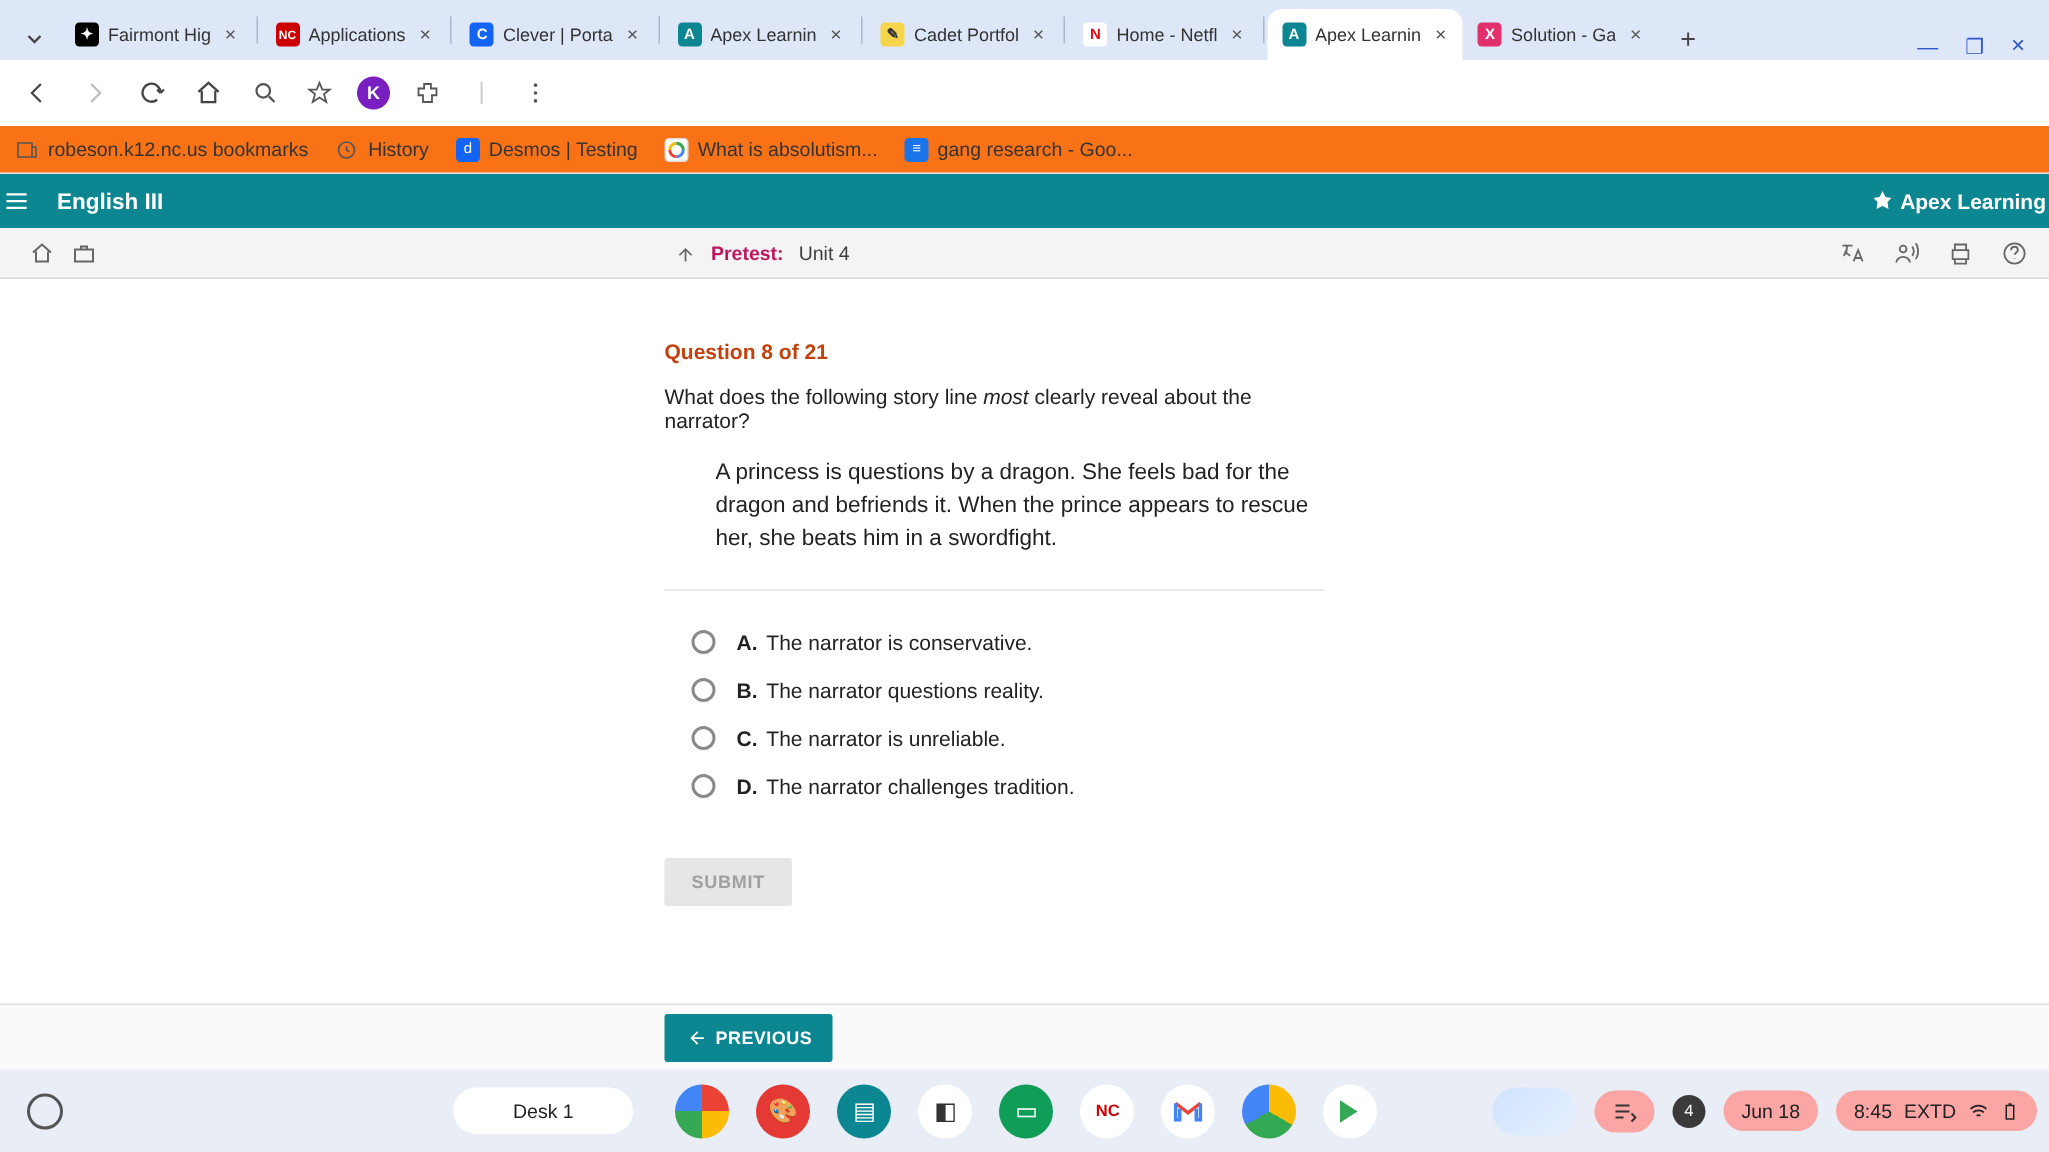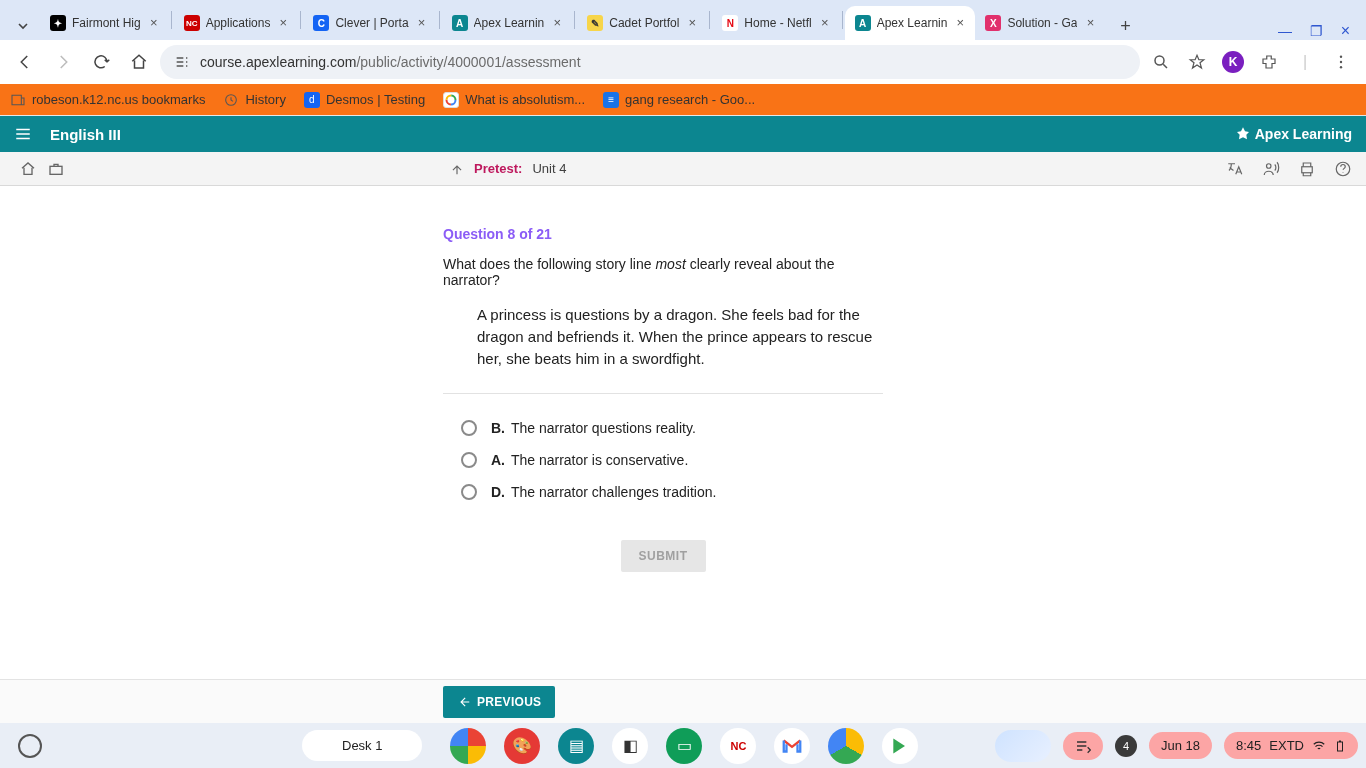--- a/index.html
+++ b/index.html
@@ -26,54 +26,54 @@
   .omnibox .url-dim { color: #6b6b6b; }
   .right-icons { display: flex; align-items: center; gap: 14px; padding: 0 6px; }
   .right-icons .ic { width: 22px; height: 22px; display: flex; align-items: center; justify-content: center; color: #555; cursor: pointer; }
   .ext-badge { width: 22px; height: 22px; border-radius: 50%; background: #7a1fbf; color: #fff; font-size: 12px; display: flex; align-items: center; justify-content: center; font-weight: bold; }
 
   .bookmarks-bar { height: 32px; background: #f97316; display: flex; align-items: center; padding: 0 10px; gap: 18px; border-bottom: 1px solid #e7e7e7; font-size: 13px; color: #333; }
   .bm { display: flex; align-items: center; gap: 6px; cursor: pointer; }
   .bm .bico { width: 16px; height: 16px; border-radius: 3px; display: flex; align-items: center; justify-content: center; font-size: 10px; color: #fff; }
 
   
-  .apex-header { background: #0c8690; color: #fff; height: 36px; display: flex; align-items: center; padding: 0 14px; font-size: 15px; }
+  .apex-header { background: #0c8690; color: #fff; height: 36px; display: flex; align-items: center; padding: 0 2px; font-size: 15px; }
   .apex-header .menu { margin-right: 18px; cursor: pointer; }
   .apex-header .course { font-weight: 600; }
   .apex-header .brand { margin-left: auto; font-weight: 600; font-size: 14px; display: flex; align-items: center; gap: 4px; }
 
   .apex-toolbar { height: 34px; background: #f4f4f4; border-bottom: 1px solid #d9d9d9; display: flex; align-items: center; padding: 0 14px; color: #555; font-size: 13px; }
   .apex-toolbar .ticon { width: 28px; display: flex; justify-content: center; cursor: pointer; color: #666; }
   .apex-toolbar .crumb { margin-left: 380px; display: flex; align-items: center; gap: 10px; }
   .apex-toolbar .crumb .arrow { color: #777; }
   .apex-toolbar .crumb .label { color: #404040; }
   .apex-toolbar .crumb .strong { font-weight: 700; color: #be185d; }
   .apex-toolbar .right-tools { margin-left: auto; display: flex; gap: 18px; color: #666; }
   .apex-toolbar .right-tools span { cursor: pointer; }
 
   
   .content-wrap { flex: 1; overflow: auto; }
   .question { width: 440px; margin: 40px auto 0 auto; margin-left: 443px; }
-  .qnum { font-weight: 700; font-size: 14px; color: #8b5cf6; margin-bottom: 14px; }
+  .qnum { font-weight: 700; font-size: 14px; color: #c2410c; margin-bottom: 14px; }
   .prompt { font-size: 14px; color: #222; margin-bottom: 16px; }
   .prompt em { font-style: italic; }
   .storyline { font-size: 15px; color: #222; padding: 0 0 24px 34px; line-height: 1.45; border-bottom: 1px solid #e2e2e2; width: 440px; }
   .options { margin-top: 26px; display: flex; flex-direction: column; gap: 16px; }
   .opt { display: flex; align-items: center; gap: 14px; font-size: 14px; color: #222; padding-left: 18px; cursor: pointer; }
   .radio { width: 16px; height: 16px; border: 2px solid #8a8a8a; border-radius: 50%; flex: none; }
   .opt .letter { font-weight: 700; margin-right: 2px; }
-  .submit-row { display: flex; justify-content: center; margin-top: 40px; width: 440px; }
+  .submit-row { display: flex; justify-content: flex-start; margin-top: 40px; width: 440px; }
   .submit-btn { background: #e6e6e6; color: #a0a0a0; font-size: 12px; font-weight: 600; letter-spacing: .5px; padding: 9px 18px; border-radius: 2px; cursor: not-allowed; }
 
   
   .footer-bar { height: 44px; border-top: 1px solid #e3e3e3; background: #fafafa; display: flex; align-items: center; }
   .prev-btn { margin-left: 443px; background: #0c8690; color: #fff; font-size: 12px; font-weight: 600; letter-spacing: .3px; padding: 9px 14px; border-radius: 2px; display: flex; align-items: center; gap: 6px; cursor: pointer; }
 
   
-  .shelf { height: 45px; background: #e9eef6; display: flex; align-items: center; padding: 0 8px; gap: 10px; }
+  .shelf { height: 55px; background: #e9eef6; display: flex; align-items: center; padding: 0 8px; gap: 10px; }
   .shelf .launcher { width: 24px; height: 24px; border: 2px solid #555; border-radius: 50%; cursor: pointer; margin: 0 10px; }
   .desk-pill { background: #fff; border-radius: 22px; padding: 8px 40px; font-size: 13px; color: #222; cursor: pointer; margin-left: 240px; }
   .shelf-apps { display: flex; gap: 18px; margin-left: 18px; }
   .app { width: 36px; height: 36px; border-radius: 50%; display: flex; align-items: center; justify-content: center; cursor: pointer; font-size: 16px; color: #fff; }
   .status-area { margin-left: auto; display: flex; align-items: center; gap: 12px; font-size: 13px; color: #222; }
   .status-pill { background: #fca5a5; border-radius: 16px; padding: 6px 12px; display: flex; align-items: center; gap: 8px; }
   .badge-circle { width: 22px; height: 22px; border-radius: 50%; background: #3a3a3a; color: #fff; font-size: 11px; display: flex; align-items: center; justify-content: center; }
 
   svg { display: block; }
 </style>
@@ -157,26 +157,20 @@
     <div class="nav-icon">
       <svg width="18" height="18" viewBox="0 0 24 24">
           <path d="M4 12a8 8 0 1 1 3 6M4 12l-3-3m3 3l3-3" fill="none" stroke="#444" stroke-width="2" transform="scale(-1,1) translate(-24,0)"></path>
         </svg>
     </div>
     <div class="nav-icon">
       <svg width="18" height="18" viewBox="0 0 24 24">
           <path d="M3 11l9-8 9 8M6 10v10h12V10" fill="none" stroke="#444" stroke-width="2"></path>
         </svg>
     </div>
-    <div class="omnibox">
-      <svg width="16" height="16" viewBox="0 0 24 24">
-          <path d="M4 6h10M4 12h10M4 18h10M18 6h2M18 12h2M18 18h2" stroke="#555" stroke-width="2"></path>
-        </svg>
-      <span><span>course.apexlearning.com</span><span class="url-dim">/public/activity/4000001/assessment</span></span>
-    </div>
     <div class="right-icons">
       <span class="ic">
           <svg width="18" height="18" viewBox="0 0 24 24">
             <circle cx="10" cy="10" r="6" fill="none" stroke="#555" stroke-width="2"></circle>
             <path d="M15 15l5 5" stroke="#555" stroke-width="2"></path>
           </svg>
         </span>
       <span class="ic">
           <svg width="18" height="18" viewBox="0 0 24 24">
             <path d="M12 3l2.5 6H21l-5 4 2 7-6-4-6 4 2-7-5-4h6.5z" fill="none" stroke="#555" stroke-width="1.6"></path>
@@ -308,25 +302,29 @@
   <div class="question">
     <div class="qnum">Question 8 of 21</div>
     <div class="prompt">
       <span>What does the following story line </span><em>most</em><span> clearly reveal about the narrator?</span>
     </div>
     <div class="storyline">A princess is questions by a dragon. She feels bad for the dragon and befriends it. When the prince appears to rescue her, she beats him in a swordfight.</div>
 
     <div class="options">
       <div class="opt">
         <span class="radio"></span>
-        <span><span class="letter">B.</span>&nbsp;<span>The narrator questions reality.</span></span>
+        <span><span class="letter">A.</span>&nbsp;<span>The narrator is conservative.</span></span>
       </div>
       <div class="opt">
         <span class="radio"></span>
-        <span><span class="letter">A.</span>&nbsp;<span>The narrator is conservative.</span></span>
+        <span><span class="letter">B.</span>&nbsp;<span>The narrator questions reality.</span></span>
+      </div>
+      <div class="opt">
+        <span class="radio"></span>
+        <span><span class="letter">C.</span>&nbsp;<span>The narrator is unreliable.</span></span>
       </div>
       <div class="opt">
         <span class="radio"></span>
         <span><span class="letter">D.</span>&nbsp;<span>The narrator challenges tradition.</span></span>
       </div>
     </div>
 
     <div class="submit-row">
       <div class="submit-btn">SUBMIT</div>
     </div>

